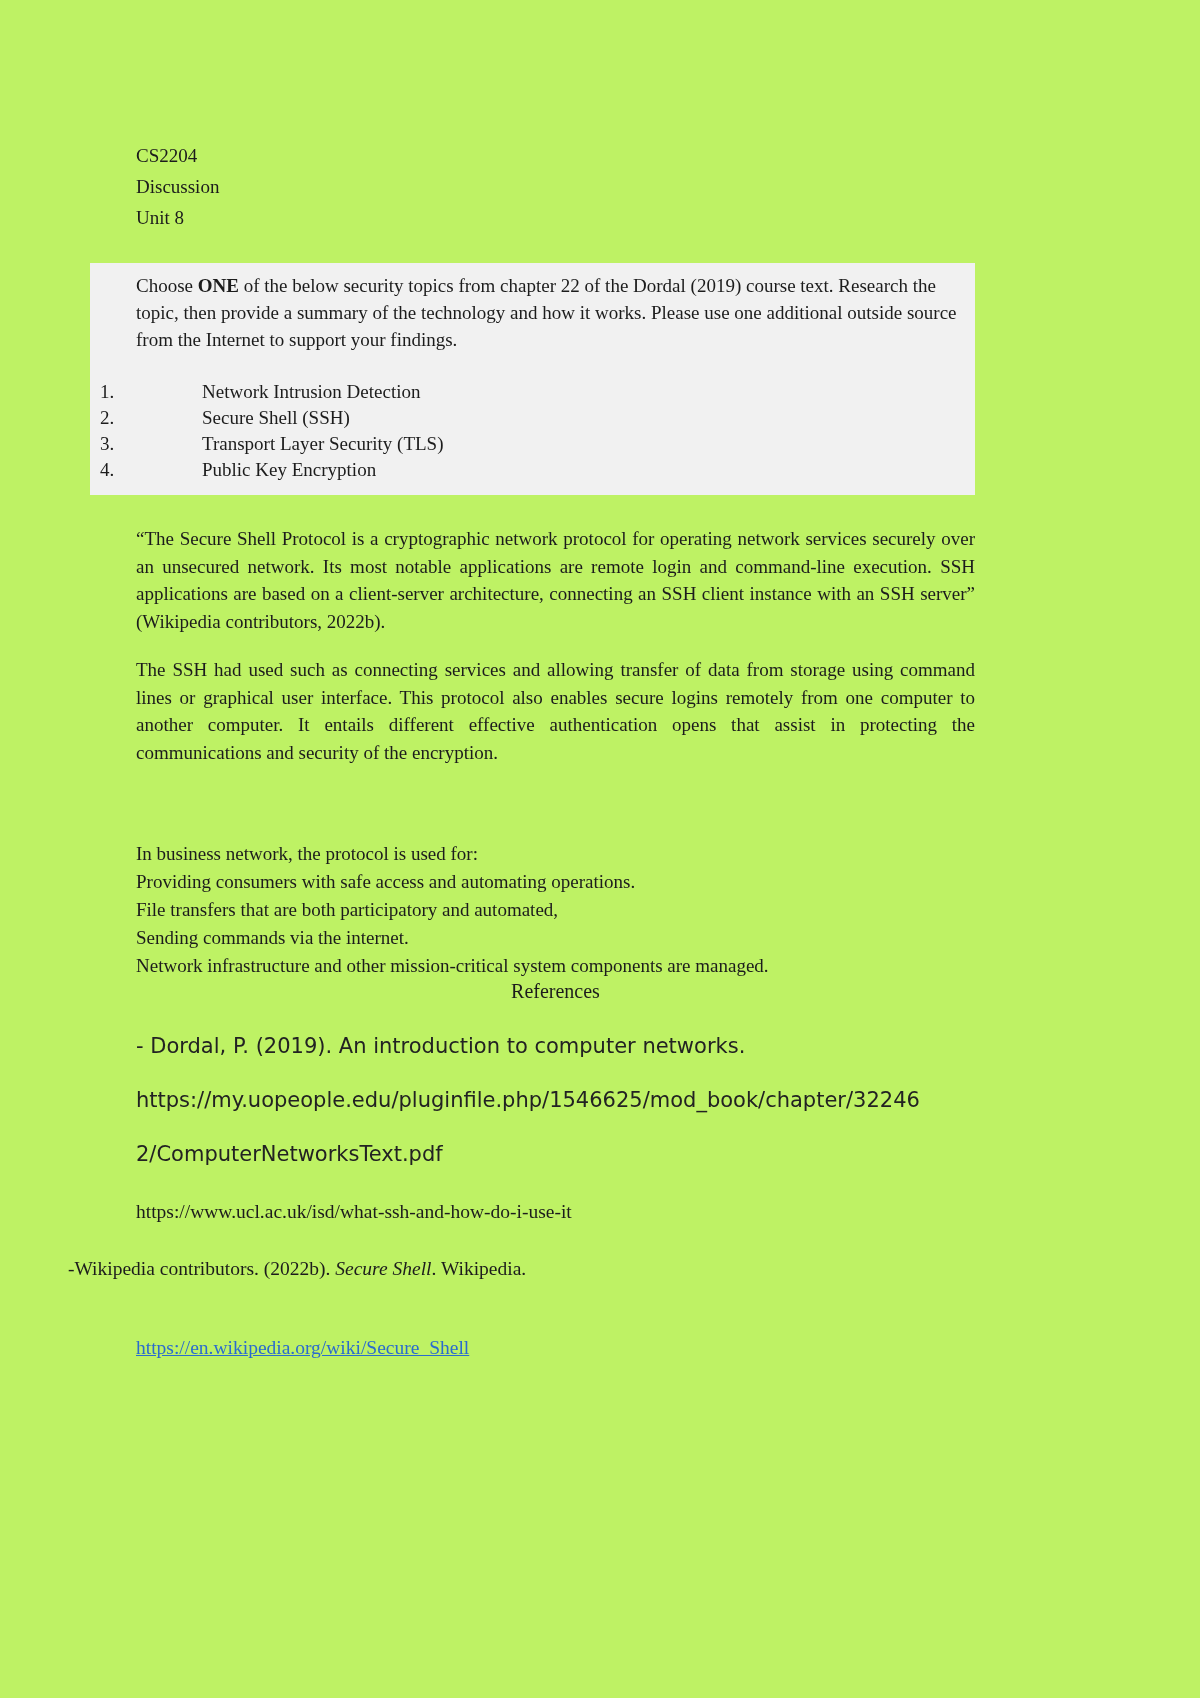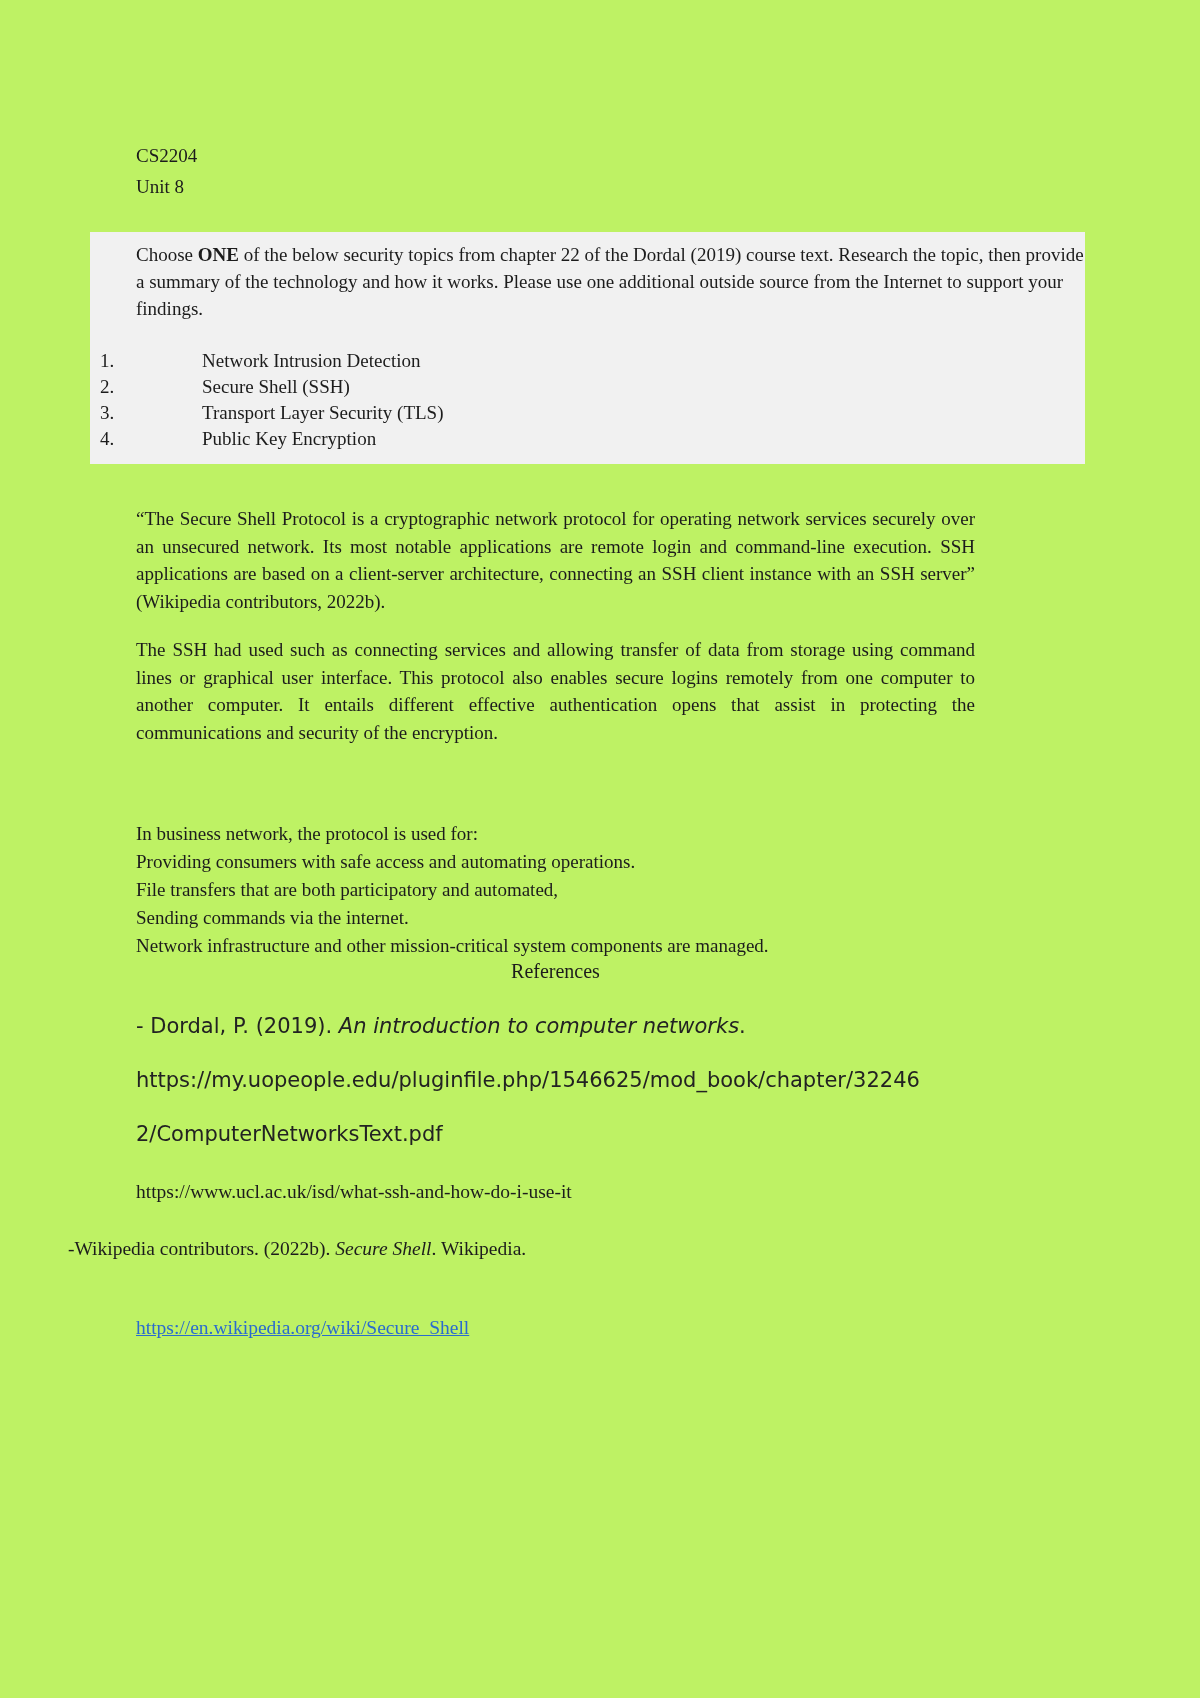--- a/index.html
+++ b/index.html
@@ -16,21 +16,21 @@
   .content {
     padding: 140px 225px 0 136px; 
   }
   .header-block p {
     font-size: 19px;
     line-height: 31px;
   }
   .highlight-block {
     margin-top: 30px;
     margin-left: -46px;          
-    width: 995px;
+    width: 885px;
     background: #f1f1f1;
     padding: 9px 0 12px 0;
   }
   .prompt {
     padding-left: 46px;
     font-size: 19px;
     line-height: 27px;
   }
   .topics { margin-top: 26px; list-style: none; }
   .topic-row {
@@ -38,33 +38,33 @@
     font-size: 19px;
     line-height: 26px;
     padding-left: 10px;
   }
   .topic-num { width: 102px; flex: 0 0 102px; }
   .para {
     font-size: 19px;
     line-height: 27.5px;
   }
   .just { text-align: justify; }
-  .quote { margin-top: 41px; }
+  .quote { margin-top: 30px; }
   .para2 { margin-top: 21px; }
   .uses { margin-top: 74px; }
   .uses p { font-size: 19px; line-height: 28px; }
   .refs-heading { font-size: 20px; text-align: center; }
   .ref-sans {
     margin-top: 30px;
     font-family: "DejaVu Sans", sans-serif;
     font-size: 21px;
     line-height: 26px;
     color: #222222;
   }
-  .ref-sans .it { font-style: italic; }
+  .ref-sans .it { }
   .ref-url-sans {
     margin-top: 28px;
     font-family: "DejaVu Sans", sans-serif;
     font-size: 21px;
     line-height: 26px;
     color: #222222;
   }
   .ref-serif {
     margin-top: 30px;
     margin-left: -68px;          
@@ -86,20 +86,21 @@
   b { font-weight: bold; }
 </style>
 </head>
 <body>
 
 <div class="page">
   <div class="content">
 
     <div class="header-block">
       <p>CS2204</p>
+      <p>Discussion</p>
       <p>Unit 8</p>
     </div>
 
     <div class="highlight-block">
       <p class="prompt"><span>Choose </span><b>ONE</b><span> of the below security topics from chapter 22 of the Dordal (2019) course text. Research the topic, then provide a summary of the technology and how it works. Please use one additional outside source from the Internet to support your findings.</span></p>
       <ol class="topics">
         <li class="topic-row">
           <span class="topic-num">1.</span>
           <span class="topic-label">Network Intrusion Detection</span>
         </li>

